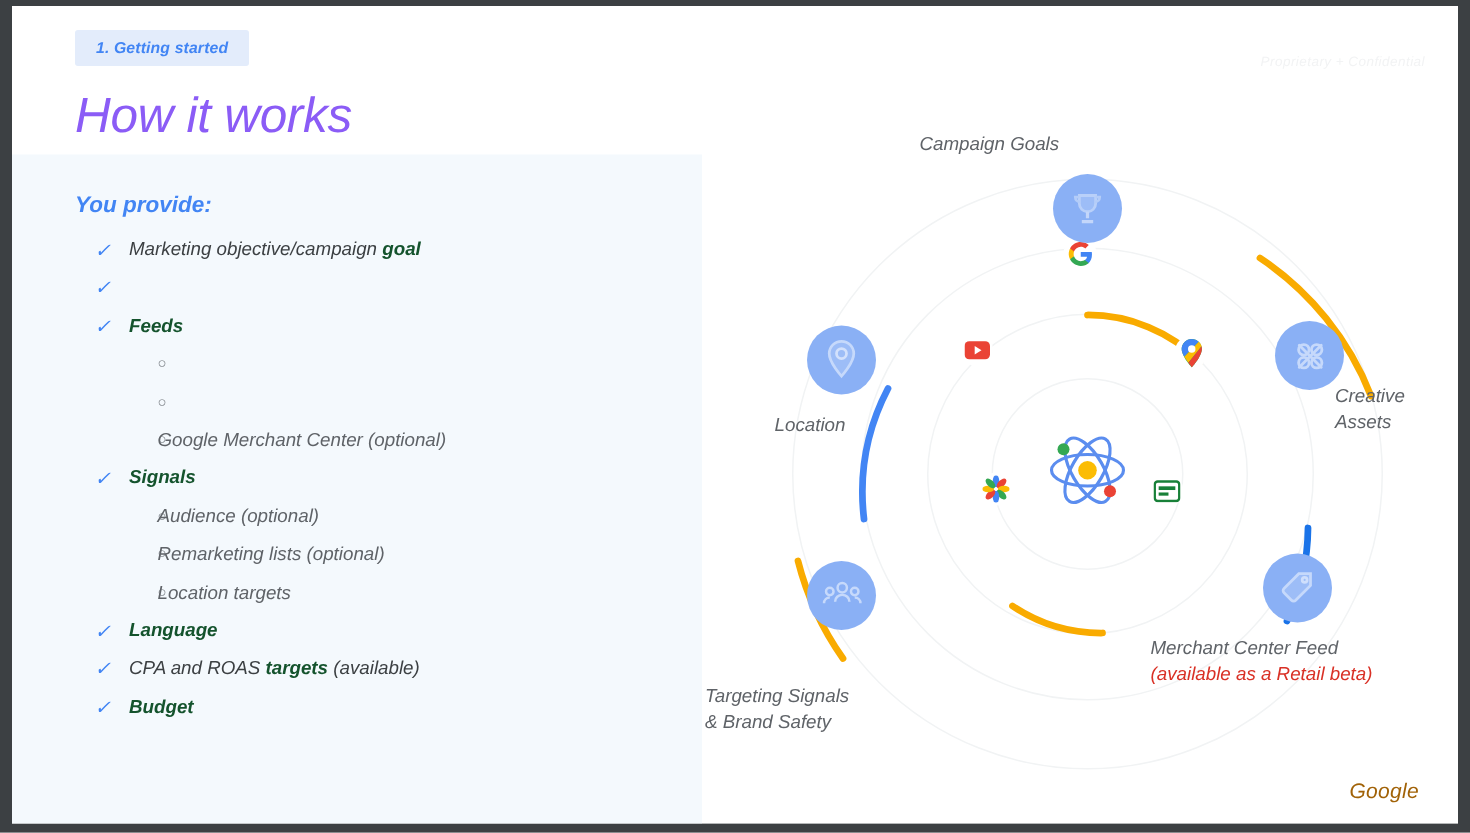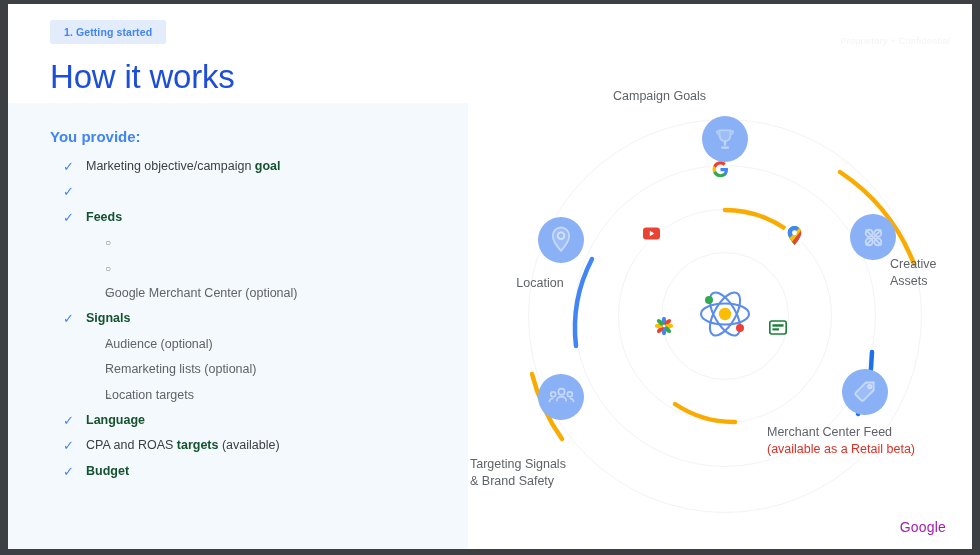--- a/index.html
+++ b/index.html
@@ -10,21 +10,21 @@
     width:980px;height:555px;
     background:#ffffff;
     overflow:hidden;
     box-sizing:border-box;
     border-top:4px solid #3c4043;
     border-bottom:6px solid #3c4043;
     border-left:8px solid #3c4043;
     border-right:8px solid #3c4043;
   }
   #canvas{
-    position:absolute;inset:0;background:#ffffff;
+    position:absolute;inset:0;background:#ffffff;font-style:italic;
   }
 
   
   .chip{
     position:absolute;left:42px;top:16px;
     background:#e3ecfb;color:#4285f4;
     font-size:10.5px;font-weight:bold;
     padding:6px 14px 6px 14px;border-radius:2px;
     letter-spacing:.1px;white-space:nowrap;
   }
@@ -32,21 +32,21 @@
   
   .confidential{
     position:absolute;right:22px;top:32px;
     font-size:9px;color:#f2f3f4;letter-spacing:.3px;
     white-space:nowrap;
   }
 
   
   .title{
     position:absolute;left:42px;top:54px;
-    font-size:33px;color:#1d4ed8;font-weight:normal;
+    font-size:33px;color:#8b5cf6;font-weight:normal;
     letter-spacing:-.2px;white-space:nowrap;
   }
 
   
   .panel{
     position:absolute;left:0px;top:99px;width:460px;bottom:0;
     background:#f4f9fd;
   }
   .panel-head{
     position:absolute;left:42px;top:124px;
@@ -105,21 +105,21 @@
   
   .pico{
     position:absolute;width:22px;height:22px;border-radius:50%;
     background:#ffffff;display:flex;align-items:center;justify-content:center;
   }
 
   .atom{position:absolute;left:50%;top:232px;transform:translate(-50%,-50%);}
 
   .brand{
     position:absolute;right:26px;bottom:14px;
-    font-size:14px;color:#a21caf;letter-spacing:.2px;
+    font-size:14px;color:#a16207;letter-spacing:.2px;
   }
 </style>
 </head>
 <body>
 
 <div id="slide">
   <div id="canvas">
 
     <div class="chip">1. Getting started</div>
     <div class="confidential">Proprietary + Confidential</div>

